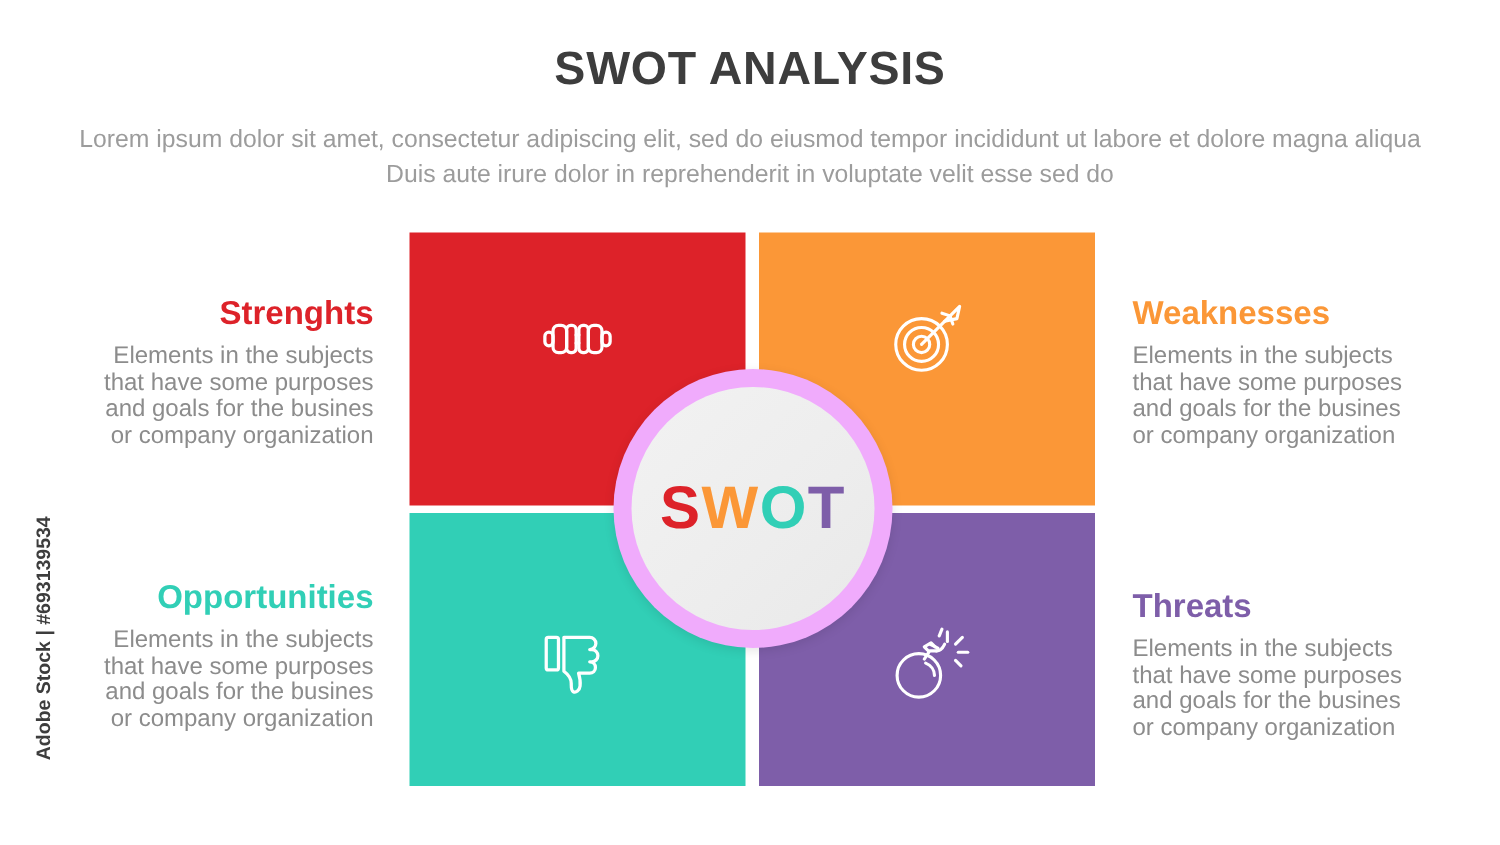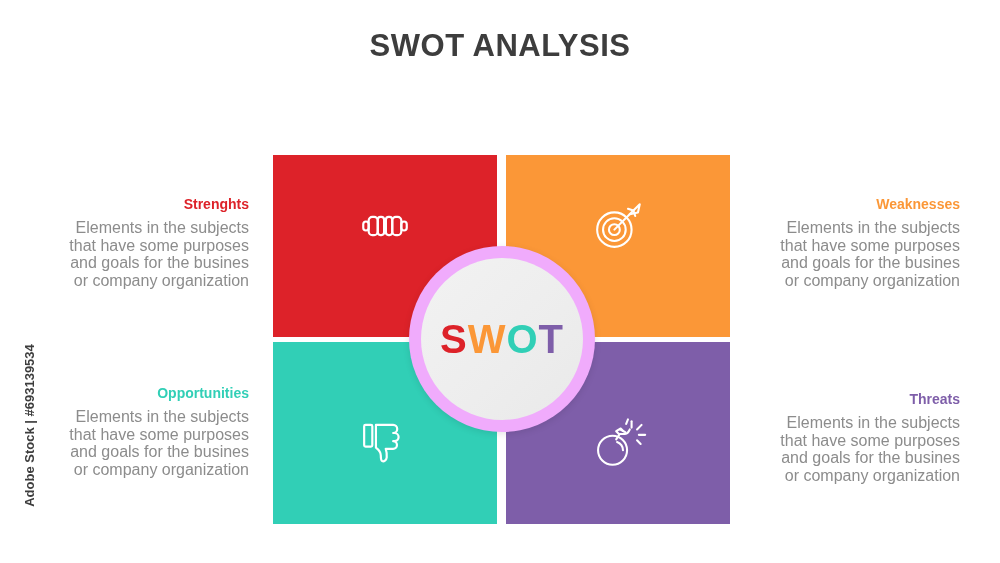--- a/index.html
+++ b/index.html
@@ -55,28 +55,28 @@
   }
   #swot-word {
     font-size:40px; font-weight:bold; letter-spacing:1px;
     white-space:nowrap;
   }
   #swot-word span { display:inline-block; }
 
   
   .side { position:absolute; width:205px; }
   .side .head {
-    font-size:14px; font-weight:bold; margin-bottom:7px;
+    font-size:22px; font-weight:bold; margin-bottom:7px;
   }
   .side .body {
     font-size:16px; line-height:17.5px; color:#8c8c8c;
     white-space:pre-line;
   }
   .side-left { left:44px; text-align:right; }
-  .side-right { left:755px; text-align:right; }
+  .side-right { left:755px; text-align:left; }
   #side-strengths     { top:196px; }
   #side-opportunities { top:385px; }
   #side-weaknesses    { top:196px; }
   #side-threats       { top:391px; }
 
   
   #watermark {
     position:absolute; left:-96px; top:418px;
     width:250px;
     transform:rotate(-90deg);
@@ -84,20 +84,21 @@
     font-size:13px; font-weight:bold; color:#3d3d3d;
     white-space:nowrap; text-align:center;
   }
 </style>
 </head>
 <body>
 
 <div id="stage">
 
   <div id="title">SWOT ANALYSIS</div>
+  <div id="subtitle">Lorem ipsum dolor sit amet, consectetur adipiscing elit, sed do eiusmod tempor incididunt ut labore et dolore magna aliqua Duis aute irure dolor in reprehenderit in voluptate velit esse sed do</div>
 
   <div id="grid">
 
     <div class="quad q-tl" style="background: rgb(221, 34, 41);">
       <span class="ico">
         <svg viewBox="0 0 64 64" fill="none" stroke="#ffffff" stroke-width="2.4" stroke-linecap="round" stroke-linejoin="round">
           <rect x="14" y="22" width="10" height="20" rx="4"></rect>
           <rect x="24" y="22" width="7" height="20" rx="3"></rect>
           <rect x="33" y="22" width="7" height="20" rx="3"></rect>
           <rect x="40" y="22" width="10" height="20" rx="4"></rect>

